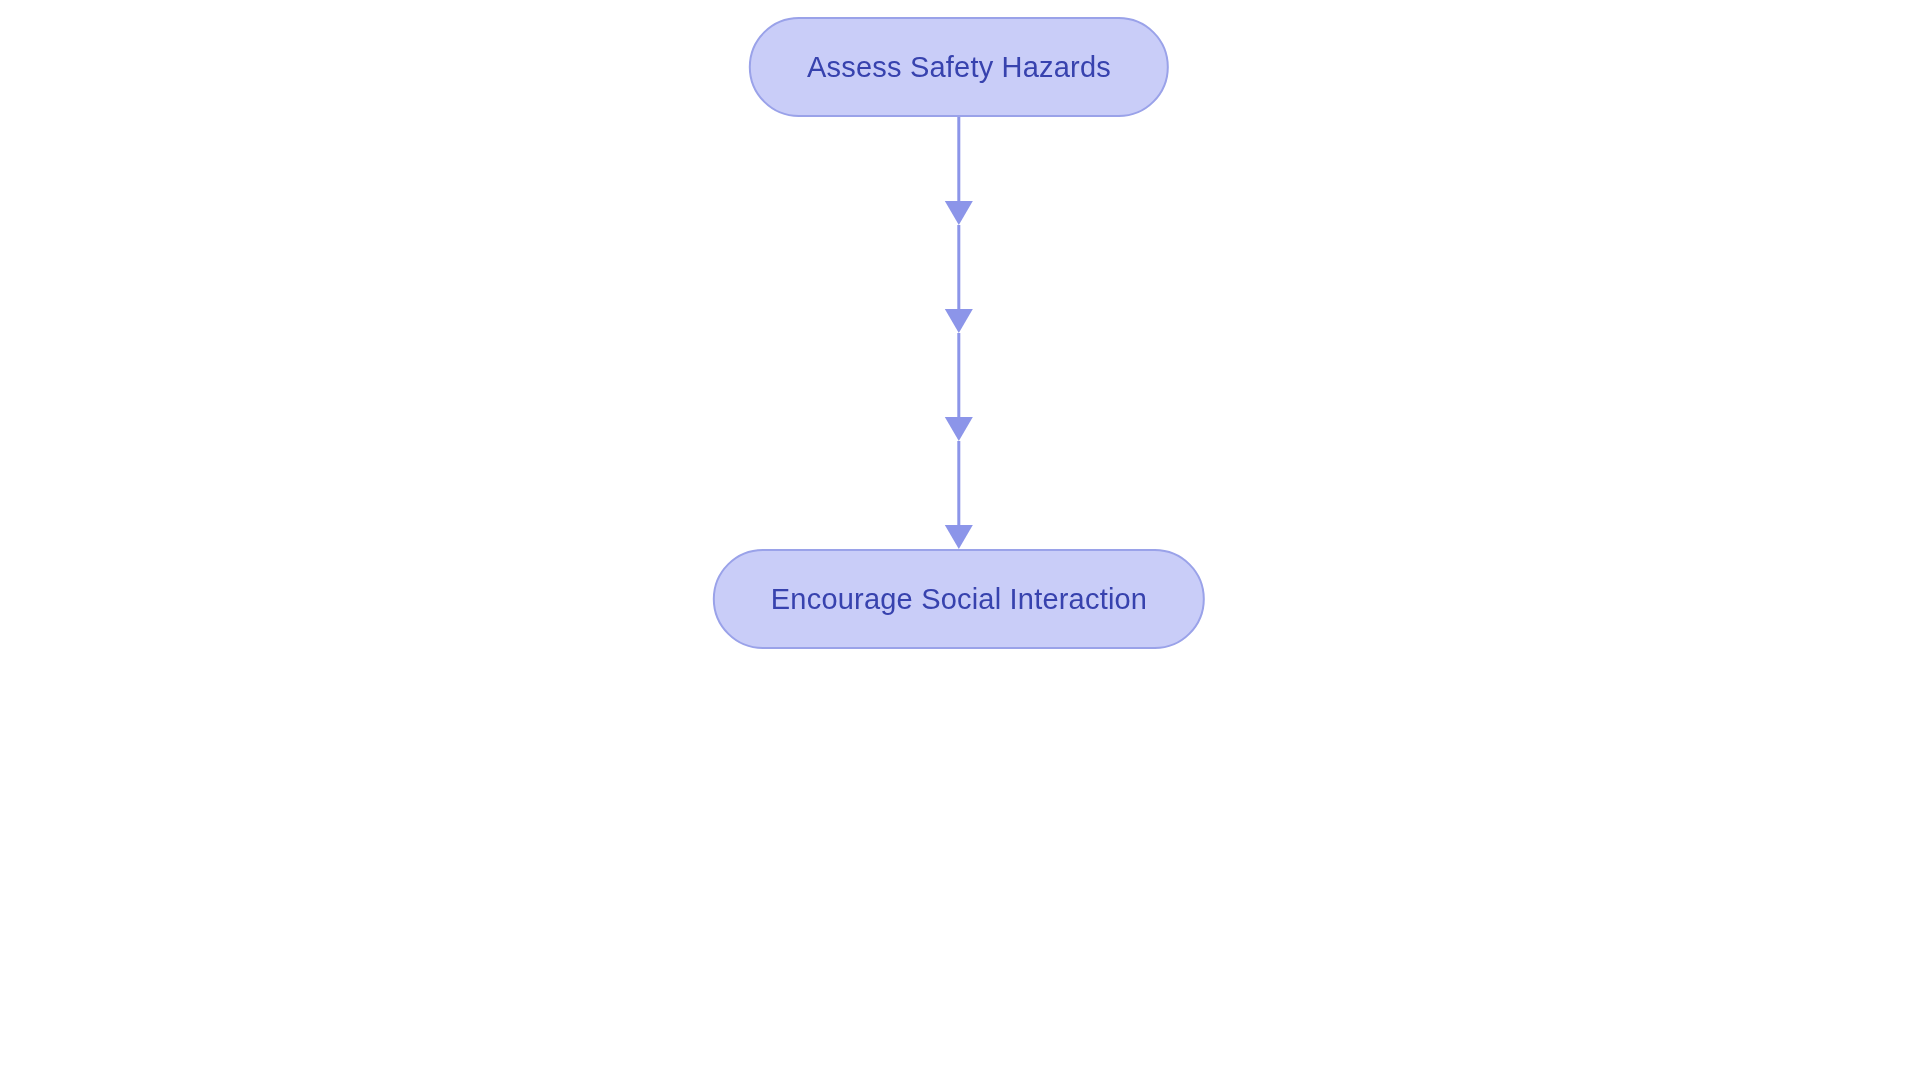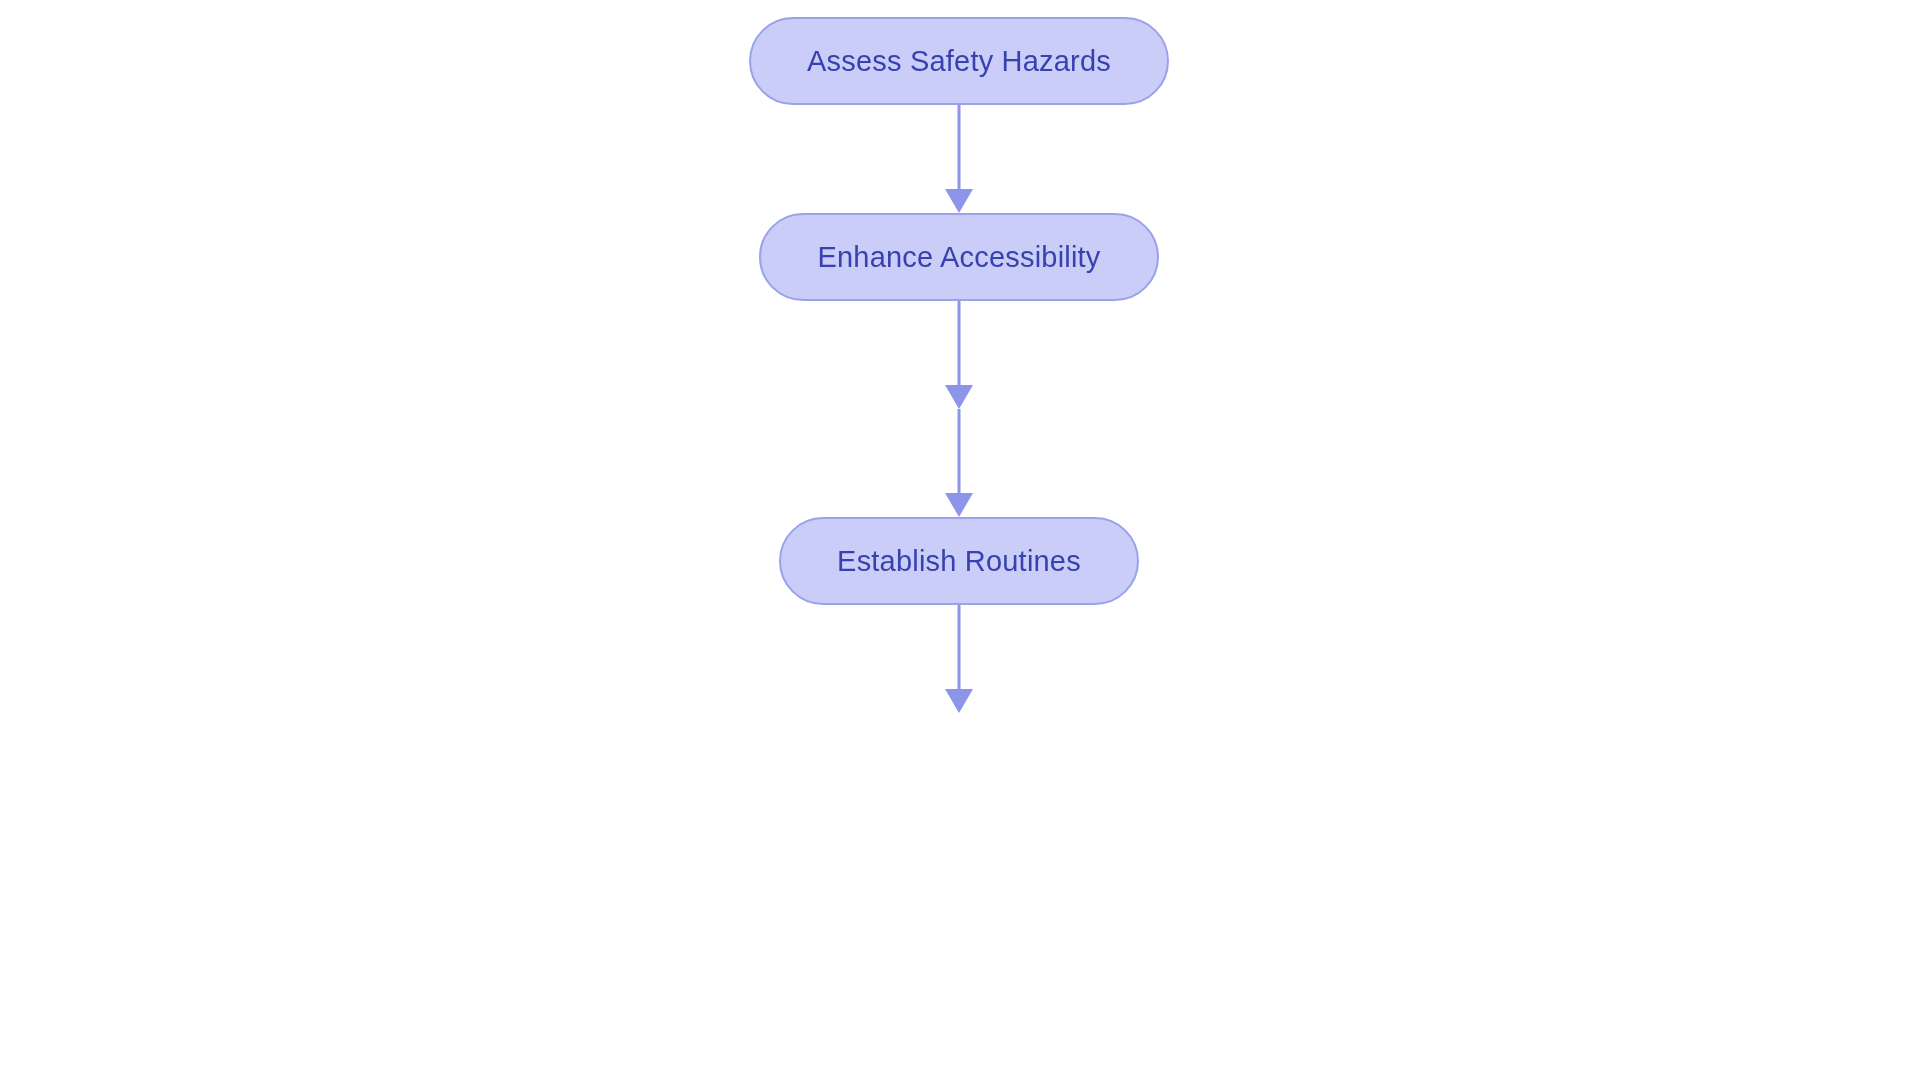--- a/index.html
+++ b/index.html
@@ -25,21 +25,21 @@
   .flow-column {
     position: absolute;
     left: 959px;
     top: 17px;
     transform: translateX(-50%);
     display: flex;
     flex-direction: column;
     align-items: center;
   }
   .flow-node {
-    height: 88px;
+    height: 100px;
     padding: 4px 56px;
     border-radius: 61px;
     background: var(--node-fill);
     border: 2px solid var(--node-border);
     color: var(--node-text);
     font-size: 29px;
     letter-spacing: 0.2px;
     display: flex;
     align-items: center;
     justify-content: center;
@@ -80,39 +80,36 @@
 
     <div class="flow-node">
       <span>Assess Safety Hazards</span>
     </div>
 
     <div class="connector">
       <div class="line"></div>
       <div class="head"></div>
     </div>
 
-    <div class="flow-node">
-      <span>Enhance Accessibility</span>
+
+    <div class="connector">
+      <div class="line"></div>
+      <div class="head"></div>
     </div>
+
 
     <div class="connector">
       <div class="line"></div>
       <div class="head"></div>
     </div>
 
 
     <div class="connector">
       <div class="line"></div>
       <div class="head"></div>
     </div>
 
     <div class="flow-node">
-      <span>Establish Routines</span>
+      <span>Encourage Social Interaction</span>
     </div>
-
-    <div class="connector">
-      <div class="line"></div>
-      <div class="head"></div>
-    </div>
-
 
   </div>
 </div>
 
 </body></html>

